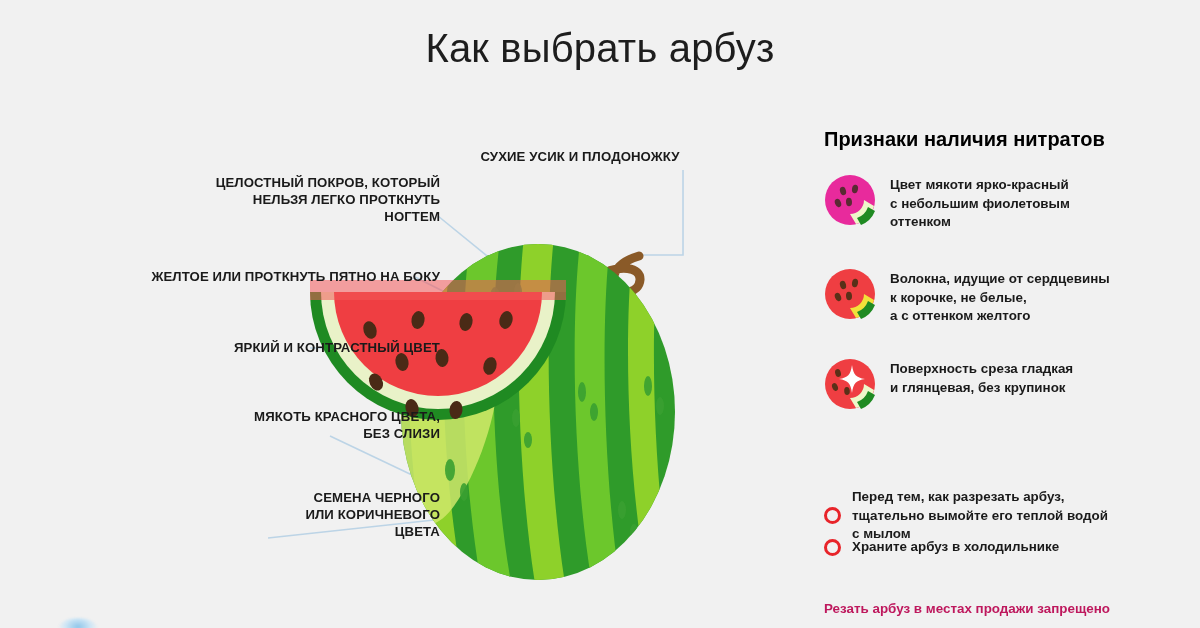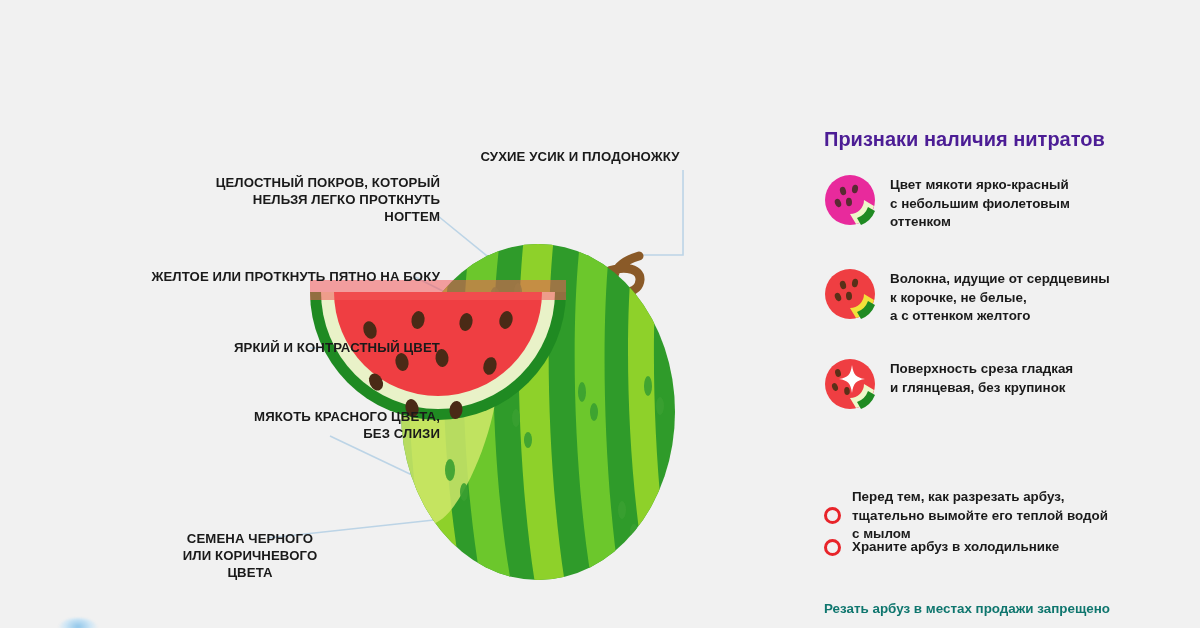--- a/index.html
+++ b/index.html
@@ -17,38 +17,38 @@
     font-size:40px;font-weight:400;color:#1d1d1d;letter-spacing:.2px;
   }
 
   
   #left-heading{
     position:absolute;left:30px;top:127px;
     font-size:21px;font-weight:700;color:#1b1b1b;
   }
   #right-heading{
     position:absolute;left:824px;top:128px;
-    font-size:20px;font-weight:700;color:#4c1d95;
+    font-size:20px;font-weight:700;color:#000000;
   }
 
   
   .callout{
     position:absolute;
     font-size:13.2px;font-weight:700;color:#1a1a1a;
     line-height:17px;letter-spacing:.1px;
     white-space:pre-line;
   }
   .callout.r{text-align:right;}
   .callout.c{text-align:center;}
 
   #cl-cover   {left:90px;top:174px;width:350px;}
   #cl-spot    {left:60px;top:268px;width:380px;}
   #cl-color   {left:60px;top:339px;width:380px;}
   #cl-flesh   {left:60px;top:408px;width:380px;}
-  #cl-seeds   {left:60px;top:530px;width:380px;text-align:center;}
+  #cl-seeds   {left:60px;top:489px;width:380px;}
   #cl-stem    {left:430px;top:148px;width:300px;text-align:center;}
 
   
   svg.lines{position:absolute;left:0;top:0;width:1200px;height:628px;overflow:visible;}
 
   
   .nit-item{position:absolute;left:824px;display:flex;align-items:flex-start;}
   .nit-icon{width:52px;height:52px;flex:0 0 52px;margin-right:14px;}
   .nit-text{
     font-size:13.4px;font-weight:700;color:#1a1a1a;line-height:18.5px;
@@ -66,39 +66,40 @@
   }
   .tip-text{
     font-size:13.4px;font-weight:700;color:#1a1a1a;line-height:18.5px;
     white-space:pre-line;
   }
   #tip-0{top:488px;}
   #tip-1{top:538px;}
 
   #footer-note{
     position:absolute;left:824px;top:601px;
-    font-size:13.4px;font-weight:700;color:#0f766e;
+    font-size:13.4px;font-weight:700;color:#be185d;
   }
 
   
   #corner-mark{
     position:absolute;left:58px;top:618px;width:40px;height:22px;
     border-radius:50%;
     background:radial-gradient(ellipse at 50% 40%, #8fc6ea 0%, #cfe6f5 45%, rgba(241,241,241,0) 72%);
     filter:blur(1px);
   }
 
   
   #melon-art{position:absolute;left:290px;top:180px;width:450px;height:440px;}
 </style>
 </head>
 <body>
 
 <div class="stage">
 
+  <div id="page-title">Как выбрать арбуз</div>
 
   <div id="right-heading">Признаки наличия нитратов</div>
 
   <svg class="lines" viewBox="0 0 1200 628">
     <g fill="none" stroke="#bcd4e6" stroke-width="1.6">
 
       <path d="M683 170 L683 255 L639 255"></path>
 
       <path d="M438 216 L524 286"></path>
 

